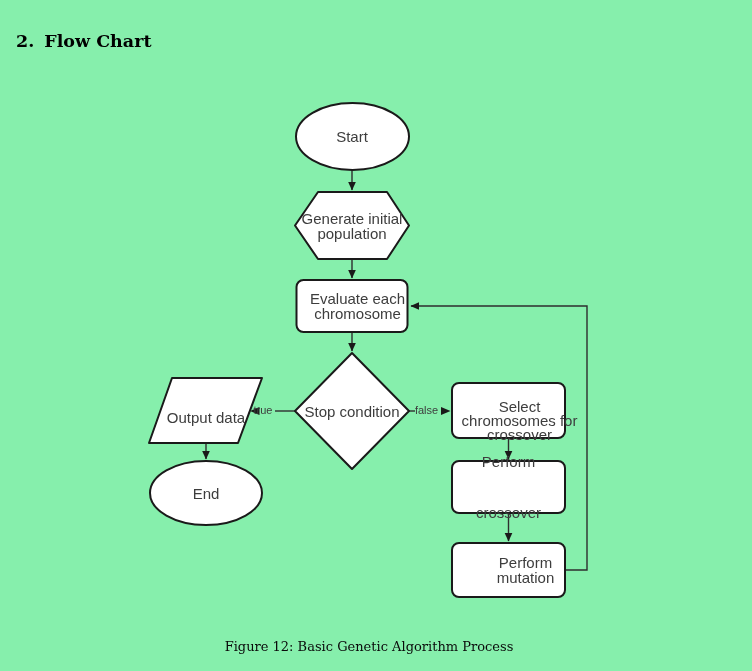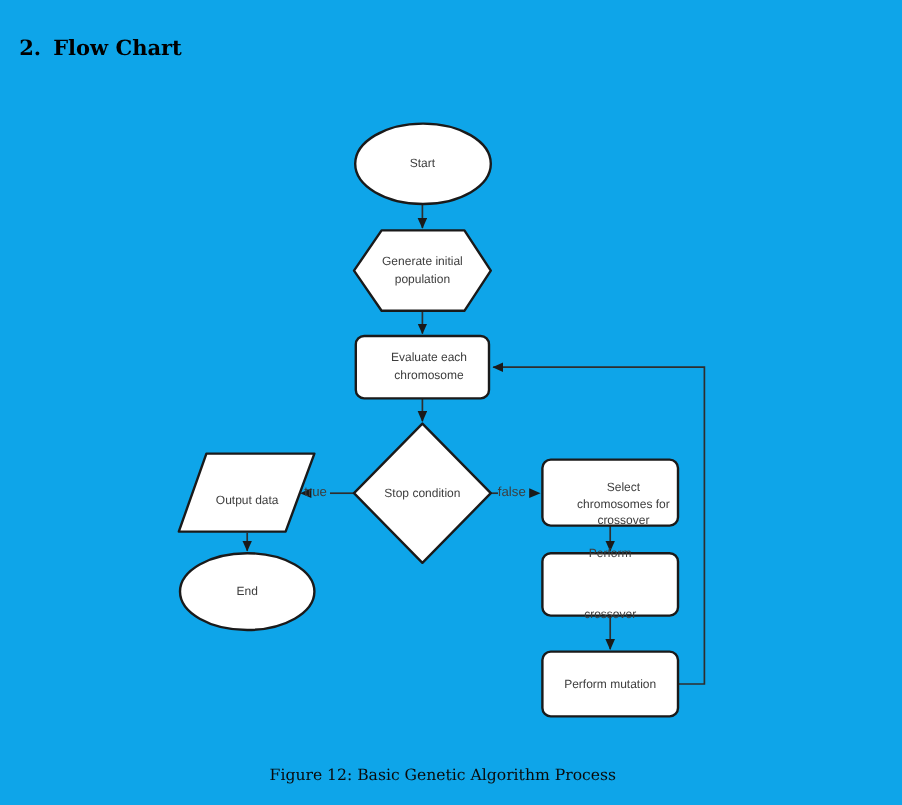--- a/index.html
+++ b/index.html
@@ -1,34 +1,34 @@
 <!DOCTYPE html>
 <html><head>
 <meta charset="utf-8">
 <style>
   html,body{margin:0;padding:0;background:#ffffff;}
   #page{
     position:relative;
     width:752px;height:671px;
-    background:#0ea5e9;
+    background:#86efac;
     overflow:hidden;
     font-family:"Liberation Sans",sans-serif;
   }
   #heading{
     position:absolute;left:16px;top:31px;
     font-family:"DejaVu Serif","Liberation Serif",serif;
     font-weight:bold;font-size:17.5px;color:#000000;
     white-space:nowrap;
   }
   #heading .h-num{margin-right:10px;}
   #diagram-svg{position:absolute;left:0;top:0;}
   .node-label{
     position:absolute;display:flex;flex-direction:column;
     align-items:center;justify-content:center;text-align:center;
-    font-size:10px;color:#3d3d3d;line-height:15px;
+    font-size:15px;color:#3d3d3d;line-height:15px;
   }
   .edge-label{
     position:absolute;font-size:11px;color:#3d3d3d;
     text-align:center;line-height:13px;white-space:nowrap;
   }
   #caption{
     position:absolute;left:0;top:639px;width:738px;
     text-align:center;
     font-family:"DejaVu Serif","Liberation Serif",serif;
     font-size:13px;color:#0a0a0a;
@@ -108,21 +108,21 @@
     <span>Select</span>
     <span>chromosomes for</span>
     <span>crossover</span>
   </div>
 
   <div class="node-label" style="left:452px;top:461px;width:113px;height:52px;gap:36px;">
     <span>Perform</span>
     <span>crossover</span>
   </div>
 
-  <div class="node-label" style="left:452px;top:543px;width:113px;height:54px;">
+  <div class="node-label" style="left:452px;top:543px;width:113px;height:54px;padding-left:17px;">
     <span>Perform mutation</span>
   </div>
 
   <div class="edge-label" style="left:251px;top:404px;width:24px;">true</div>
   <div class="edge-label" style="left:413px;top:404px;width:27px;">false</div>
 
   <div id="caption">Figure 12: Basic Genetic Algorithm Process</div>
 
 </div>
 

